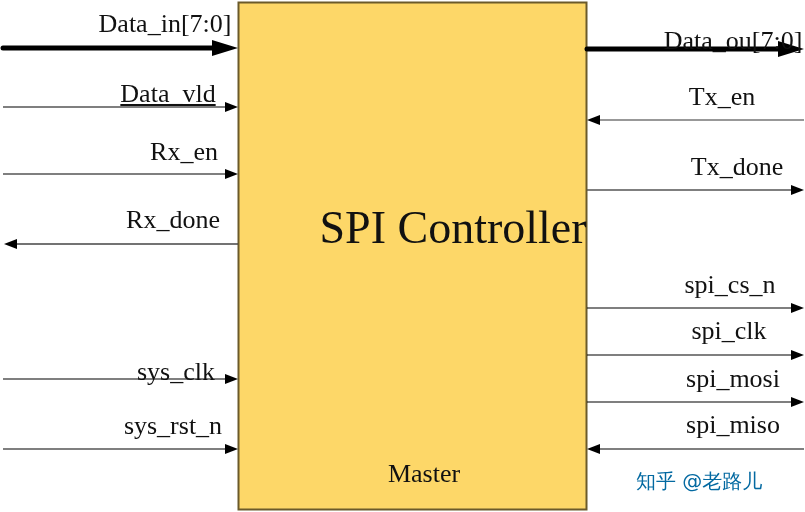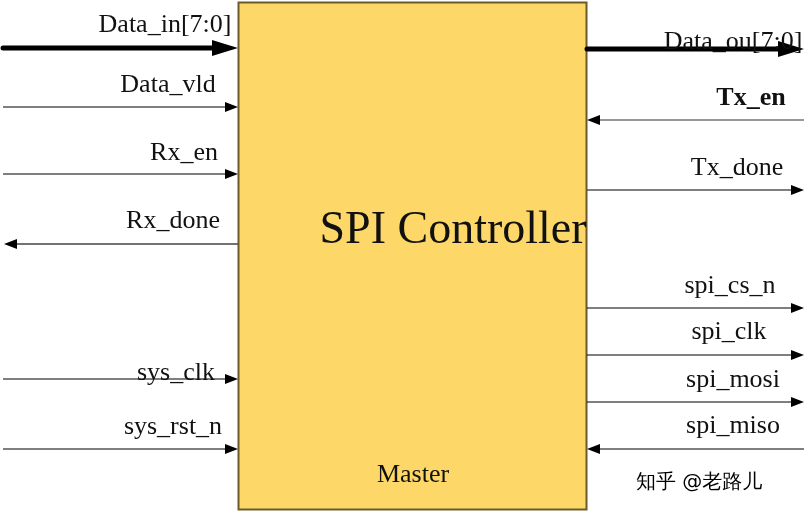--- a/index.html
+++ b/index.html
@@ -1,21 +1,21 @@
 <!DOCTYPE html>
 <html><head>
 <meta charset="utf-8">
 <style>
   html,body{margin:0;padding:0;background:#fff;}
   body{width:805px;height:512px;position:relative;overflow:hidden;font-family:"Liberation Serif","DejaVu Serif",serif;color:#111;}
   svg{position:absolute;left:0;top:0;}
   .lbl{position:absolute;font-size:26px;line-height:30px;white-space:nowrap;transform:translateX(-50%);margin-left:44px;}
   .title{position:absolute;font-size:46px;white-space:nowrap;transform:translate(-50%,-50%);margin-left:40px;}
   .sub{position:absolute;font-size:26px;transform:translateX(-50%);}
-  .wm{position:absolute;font-family:"DejaVu Sans",sans-serif;font-size:20px;color:#000000;white-space:nowrap;}
+  .wm{position:absolute;font-family:"DejaVu Sans",sans-serif;font-size:20px;color:#0369a1;white-space:nowrap;}
 </style>
 </head>
 <body>
 
 <svg width="805" height="512">
   <rect x="238.5" y="2.5" width="348" height="507" fill="#FDD768" stroke="#6b5a2a" stroke-width="2"></rect>
 
   <g>
       <line x1="3" y1="48" x2="214" y2="48" stroke="#000" stroke-width="5" stroke-linecap="round"></line>
       <polygon points="238,48 212,40 212,56" fill="#000"></polygon>
@@ -65,30 +65,30 @@
       <line x1="587" y1="402" x2="792" y2="402" stroke="#000" stroke-width="1.2"></line>
       <polygon points="804,402 791,397 791,407" fill="#000"></polygon>
     </g>
   <g>
       <line x1="599" y1="449" x2="804" y2="449" stroke="#000" stroke-width="1.2"></line>
       <polygon points="587,449 600,444 600,454" fill="#000"></polygon>
     </g>
 </svg>
 
 <div class="title" style="left:413px;top:227px;">SPI Controller</div>
-<div class="sub" style="left:413px;top:459px;">Master</div>
+<div class="sub" style="left:424px;top:459px;">Master</div>
 
 <div class="lbl" style="left:121px;top:9px;">Data_in[7:0]</div>
-<div class="lbl" style="left:124px;top:69px;">Data_vld</div>
+<div class="lbl" style="left:124px;top:79px;text-decoration:underline;">Data_vld</div>
 <div class="lbl" style="left:140px;top:137px;">Rx_en</div>
 <div class="lbl" style="left:129px;top:205px;">Rx_done</div>
 <div class="lbl" style="left:132px;top:357px;text-align:right;">sys_clk</div>
 <div class="lbl" style="left:129px;top:411px;text-align:center;">sys_rst_n</div>
 
 <div class="lbl" style="left:689px;top:26px;">Data_ou[7:0]</div>
-<div class="lbl" style="left:707px;top:82px;font-weight:bold;">Tx_en</div>
+<div class="lbl" style="left:678px;top:82px;">Tx_en</div>
 <div class="lbl" style="left:693px;top:152px;">Tx_done</div>
 <div class="lbl" style="left:686px;top:270px;">spi_cs_n</div>
 <div class="lbl" style="left:685px;top:316px;">spi_clk</div>
 <div class="lbl" style="left:689px;top:364px;">spi_mosi</div>
 <div class="lbl" style="left:689px;top:410px;">spi_miso</div>
 
 <div class="wm" style="left:636px;top:468px;">知乎 @老路儿</div>
 
 </body></html>

